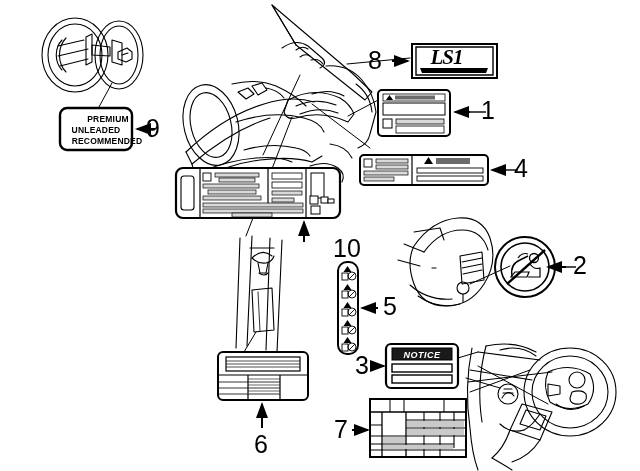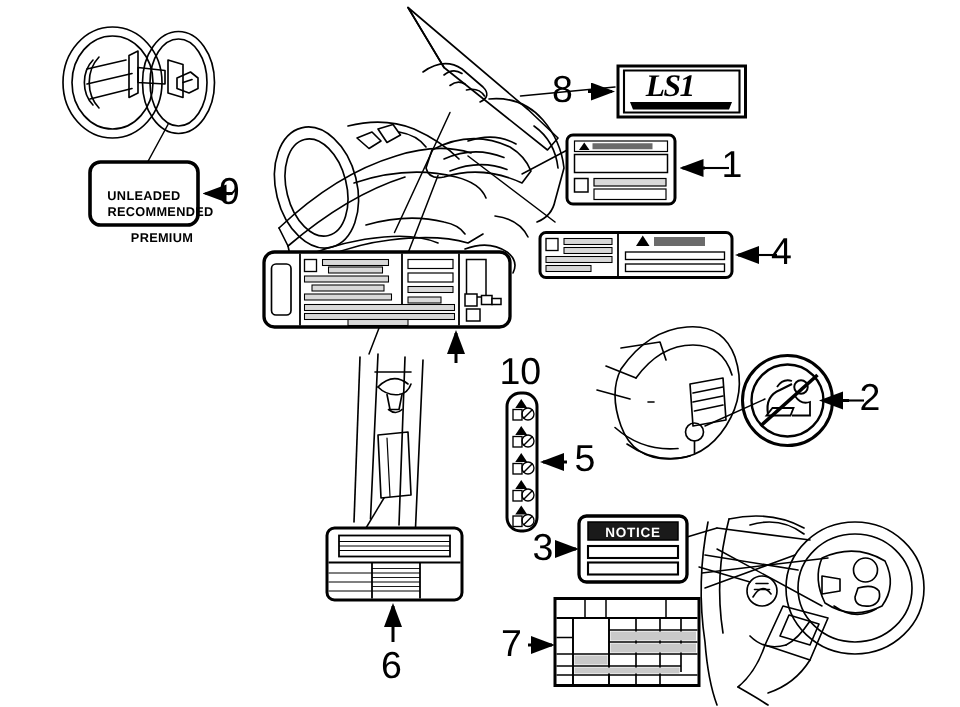--- a/index.html
+++ b/index.html
@@ -11,21 +11,21 @@
   #stage svg.layer{position:absolute;left:0;top:0;width:640px;height:471px;}
   .callout-num{
     position:absolute;font-family:"Liberation Sans", sans-serif;
     font-size:25px;color:#000;line-height:1;white-space:nowrap;
   }
   .lbl-text{
     position:absolute;font-family:"Liberation Sans", sans-serif;
     color:#000;white-space:nowrap;font-weight:bold;text-align:center;
   }
   .premium-txt{font-size:8.5px;letter-spacing:.2px;line-height:10.5px;}
-  .notice-txt{font-size:9px;letter-spacing:.5px;}
+  .notice-txt{font-size:9px;letter-spacing:.5px;font-style:italic;}
   .ls1-txt{
     font-family:"Liberation Serif", serif;font-style:italic;font-weight:bold;
     font-size:21px;letter-spacing:-1px;
   }
 </style>
 </head>
 <body>
 
 <div id="stage">
 
@@ -170,21 +170,21 @@
 
       <path d="M458 358 L478 352" stroke-width="1"></path>
       <path d="M466 378 L500 388" stroke-width="1"></path>
 
     </g>
   </svg>
 
   <svg class="layer" viewBox="0 0 640 471">
     <rect x="60" y="108" width="72" height="42" rx="7" ry="7" fill="#fff" stroke="#000" stroke-width="2.4"></rect>
   </svg>
-  <div class="lbl-text premium-txt" style="left:60px;top:114px;width:96px;margin-top:39px;">PREMIUM</div>
+  <div class="lbl-text premium-txt" style="left:60px;top:114px;width:96px;">PREMIUM</div>
   <div class="lbl-text premium-txt" style="left:60px;top:125px;width:72px;">UNLEADED</div>
   <div class="lbl-text premium-txt" style="left:58px;top:136px;width:98px;">RECOMMENDED</div>
 
   <svg class="layer" viewBox="0 0 640 471">
     <g>
       <path d="M412 44 L497 44 L497 78 L412 78 Z" fill="#fff" stroke="#000" stroke-width="2"></path>
       <path d="M416 47 L493 47 L493 75 L416 75 Z" fill="#fff" stroke="#000" stroke-width="1.4"></path>
       <path d="M420 68 L488 68 L486 73 L422 73 Z" fill="#000" stroke="none"></path>
     </g>
   </svg>

